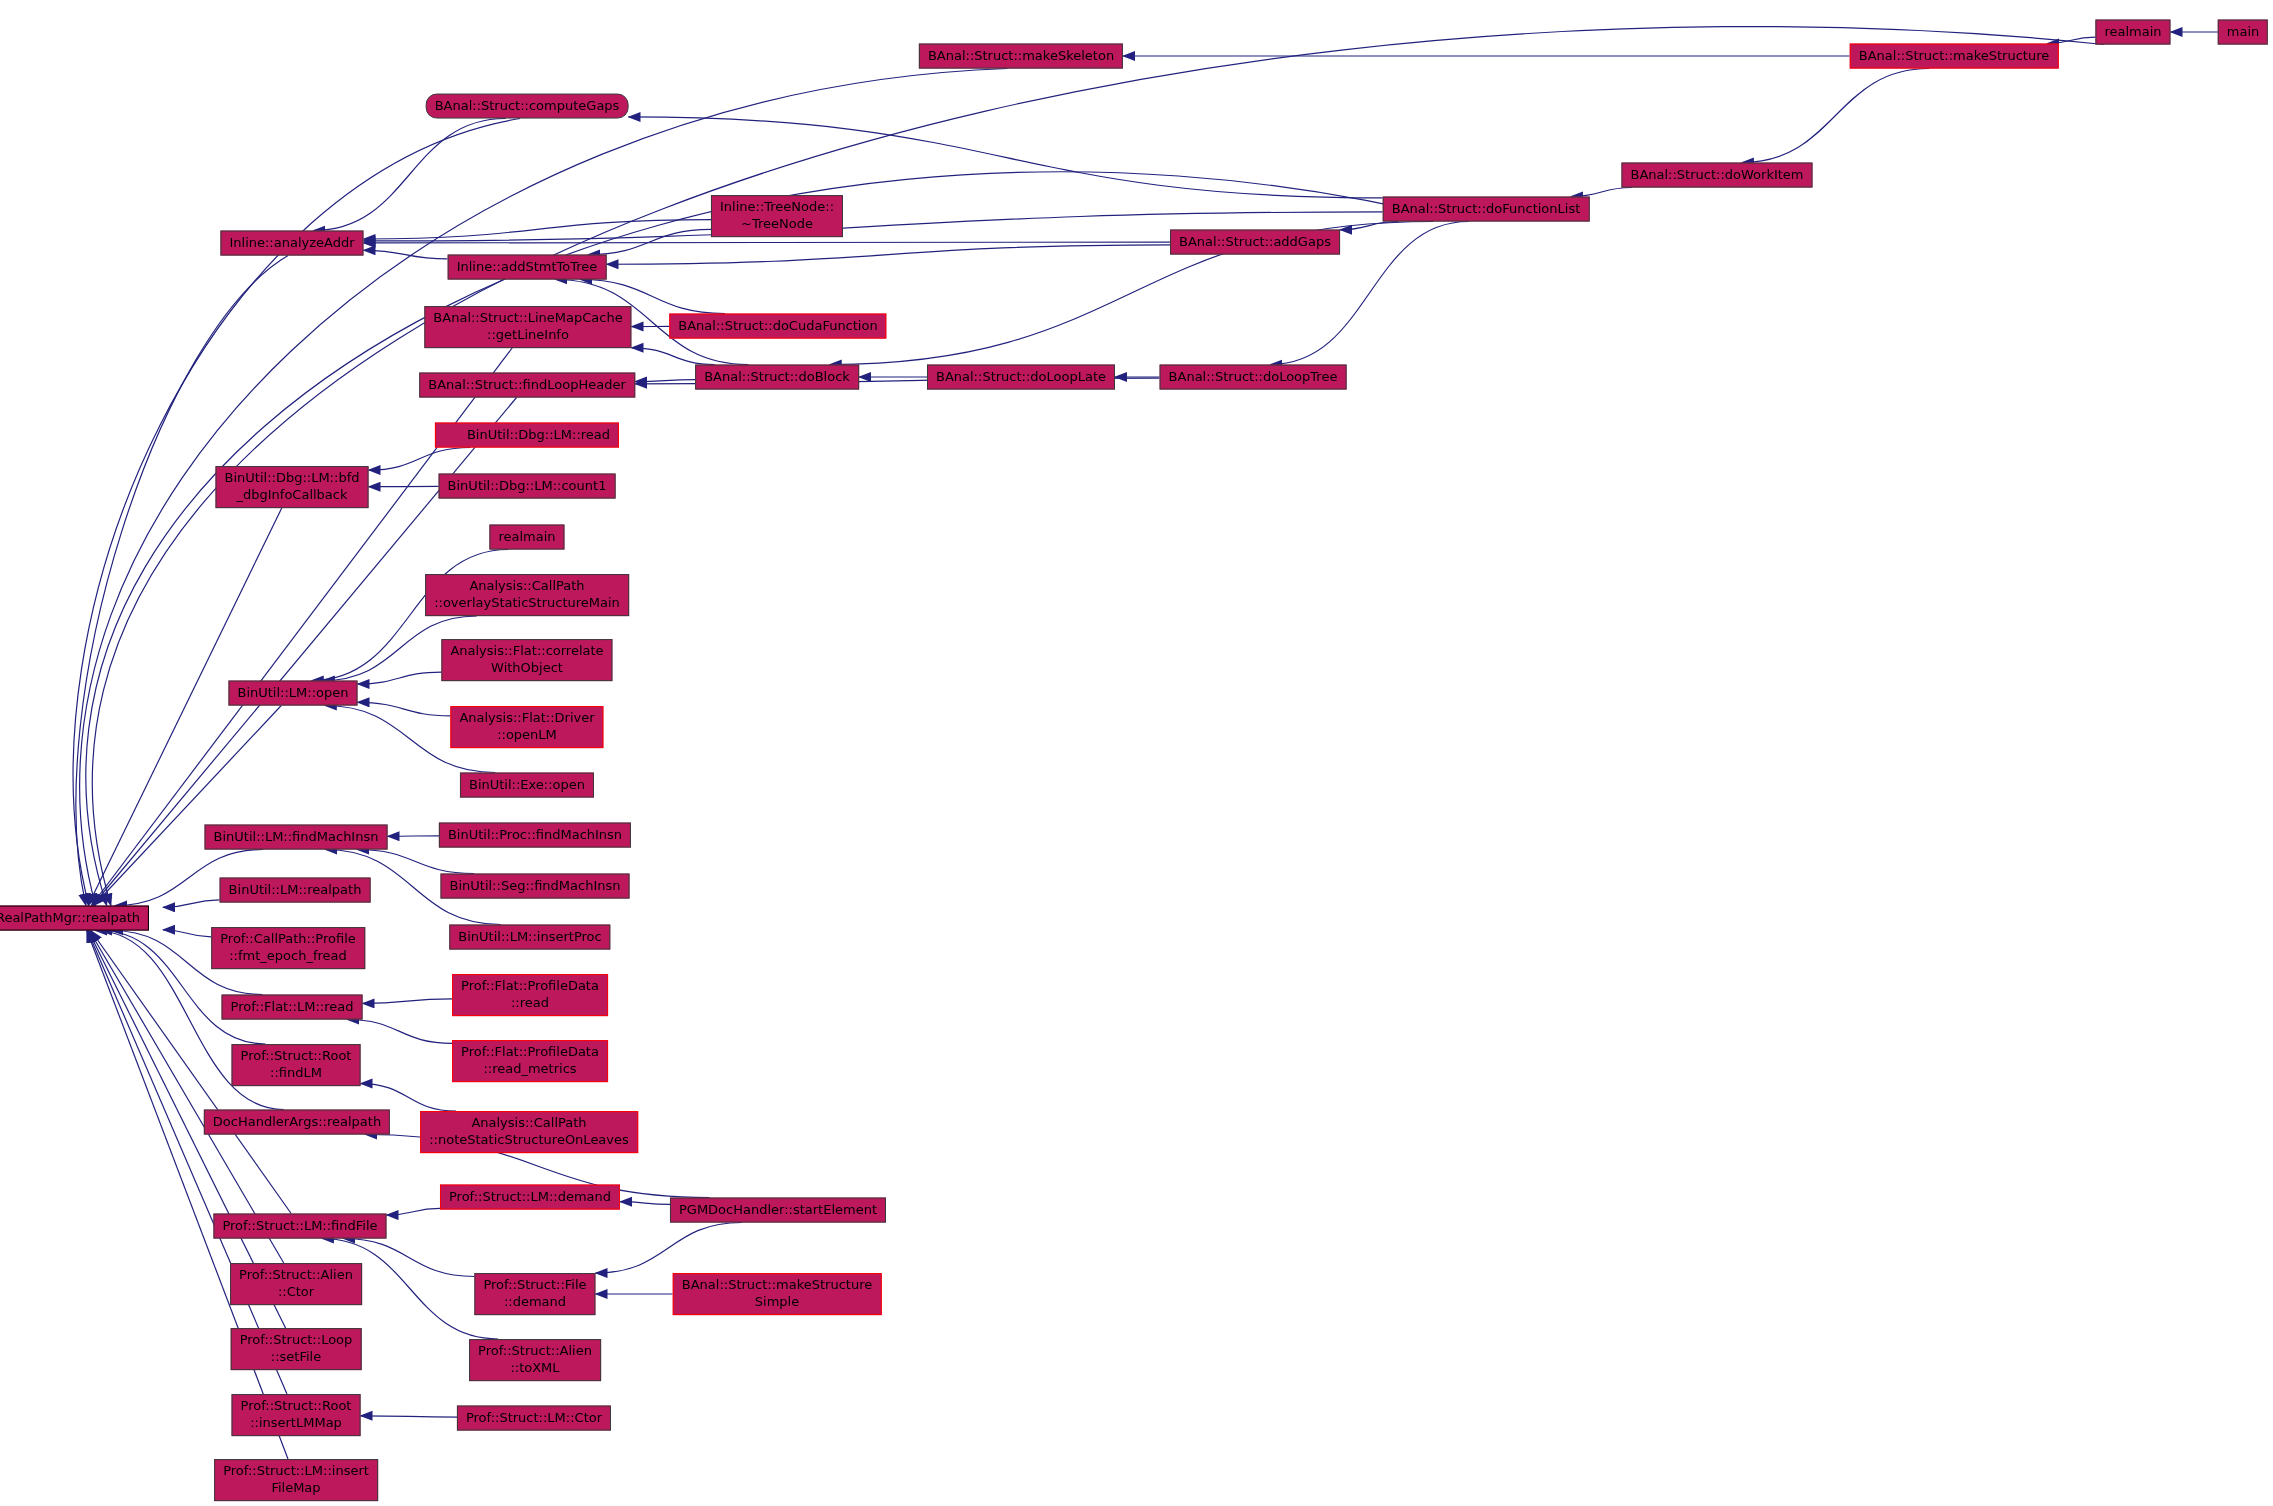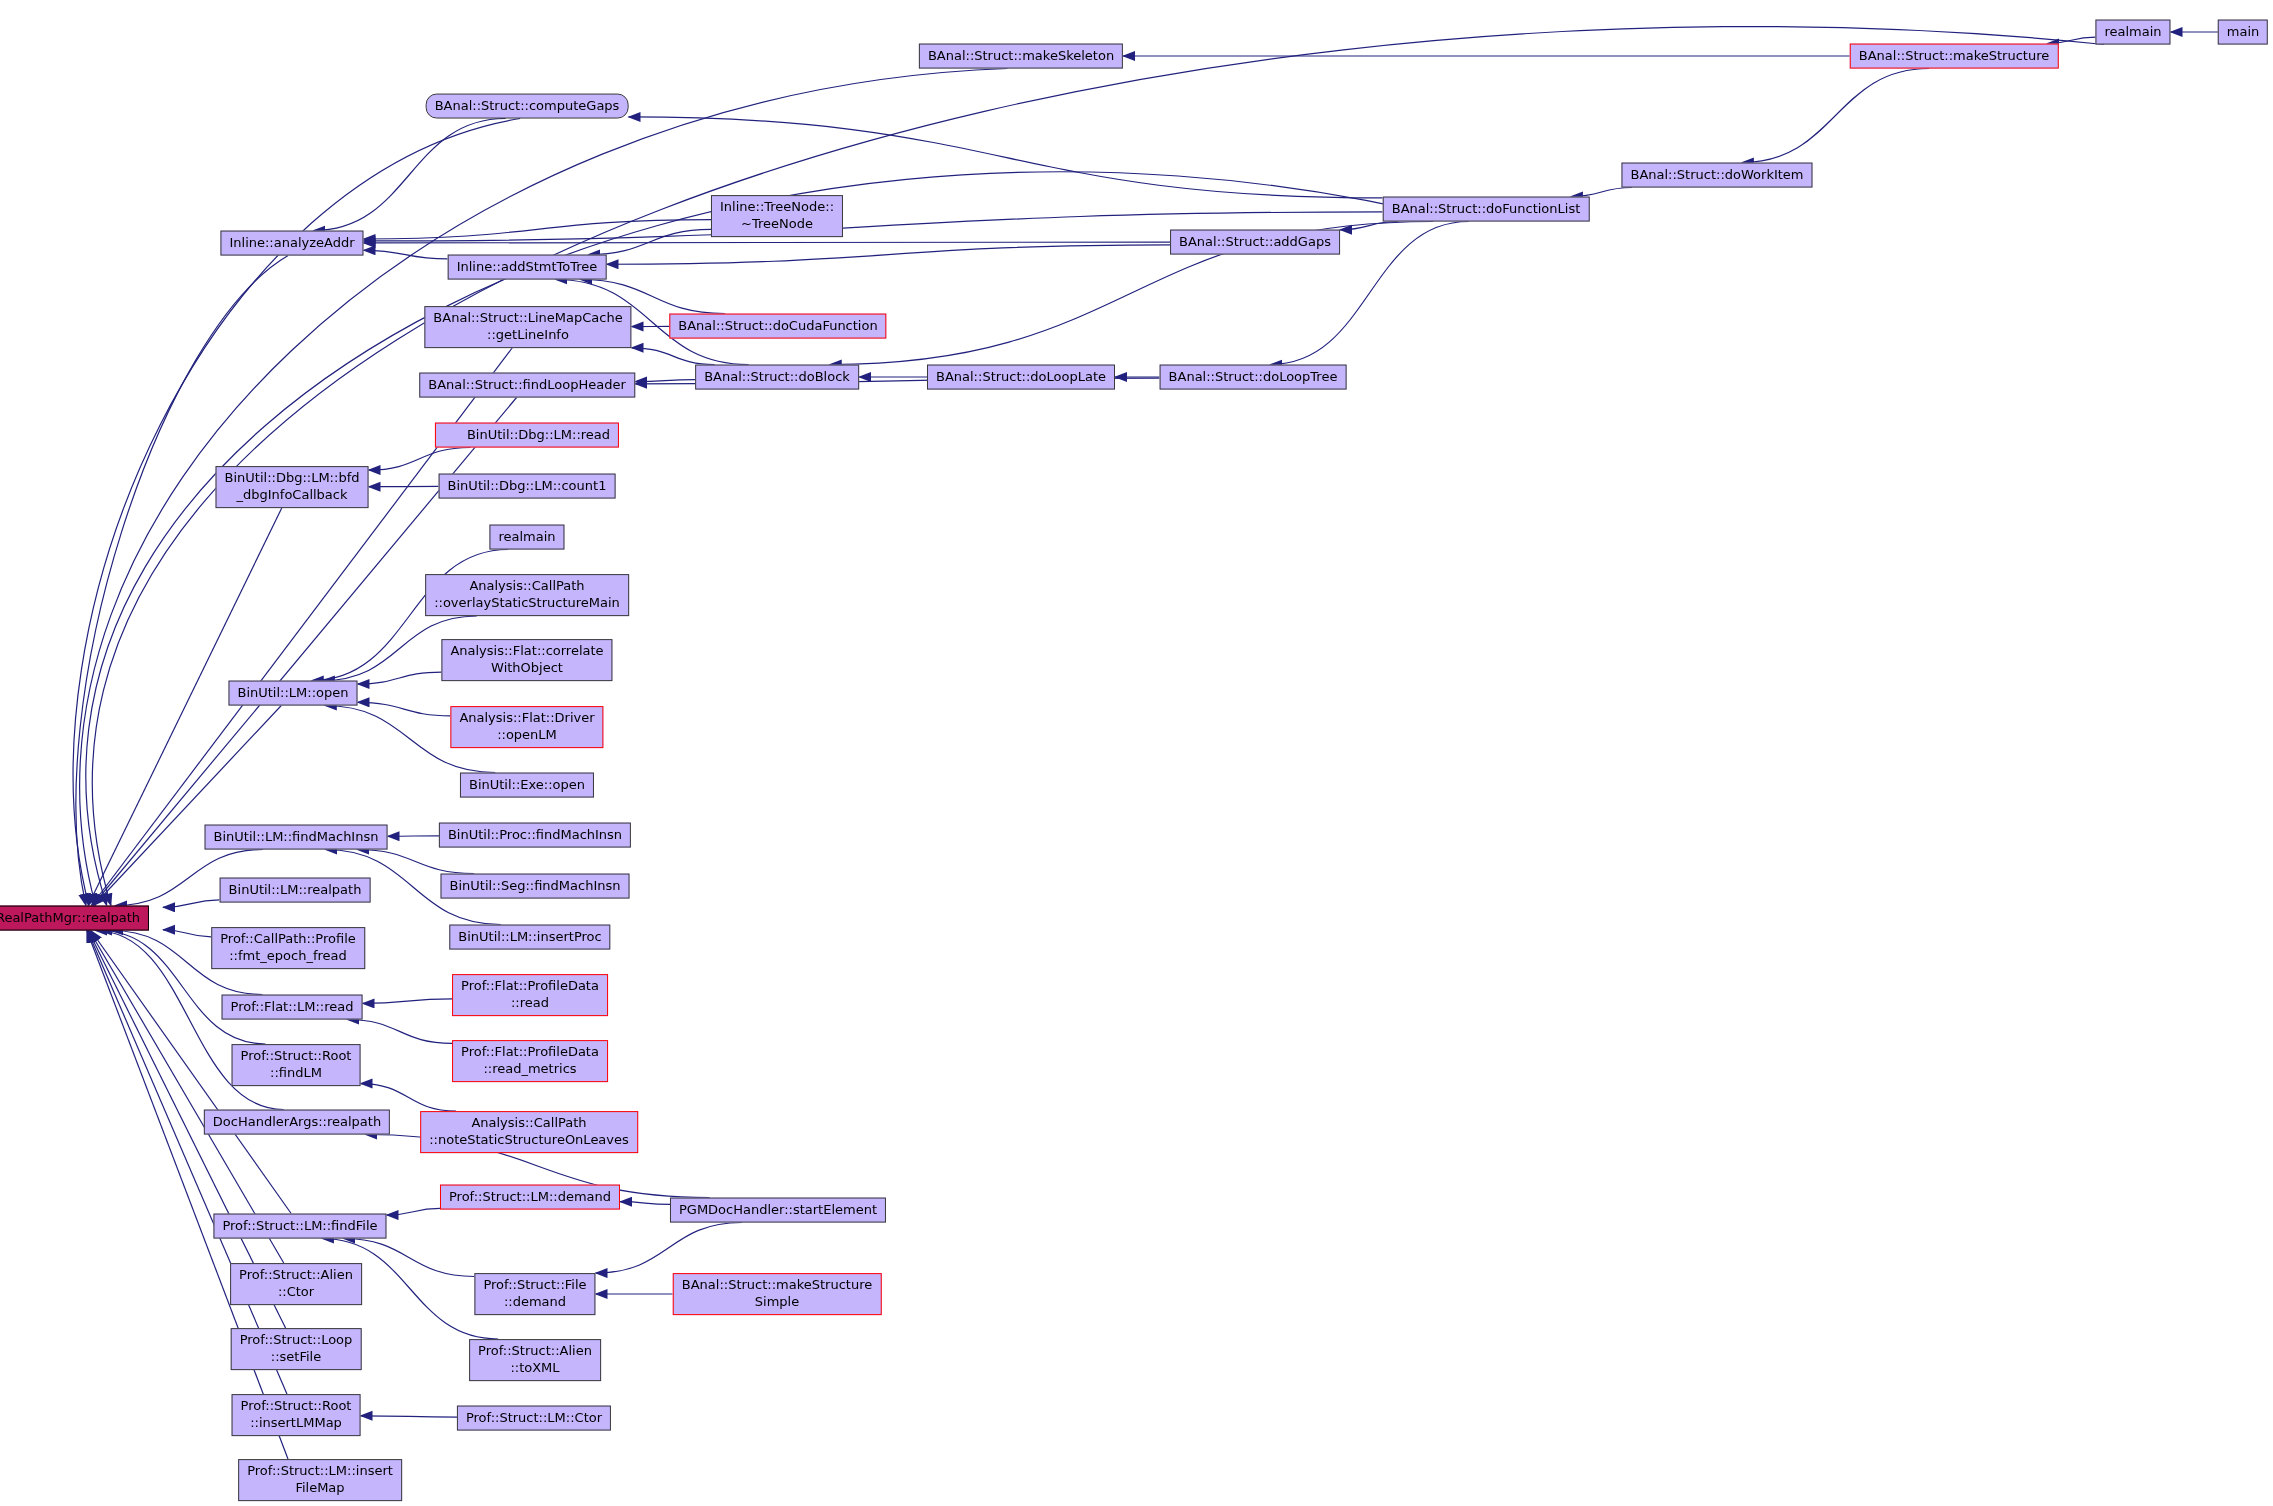--- a/index.html
+++ b/index.html
@@ -17,21 +17,21 @@
   }
   #edge-layer {
     position: absolute;
     left: 0;
     top: 0;
     z-index: 1;
   }
   .node {
     position: absolute;
     transform: translate(-50%, -50%);
-    background: #c4b5fd;
+    background: #be185d;
     border: 1px solid #3a3a3a;
     color: #000000;
     font-size: 13px;
     line-height: 1.3;
     padding: 3px 8px;
     white-space: pre-line;
     text-align: center;
     z-index: 2;
     box-sizing: border-box;
     cursor: pointer;
@@ -183,16 +183,16 @@
 ::demand</div>
       <div class="node red" style="left: 777px; top: 1294px; border-color: rgb(255, 0, 0); color: rgb(0, 0, 0);">BAnal::Struct::makeStructure
 Simple</div>
       <div class="node" style="left: 296px; top: 1349px; border-color: rgb(58, 58, 58); color: rgb(0, 0, 0);">Prof::Struct::Loop
 ::setFile</div>
       <div class="node" style="left: 535px; top: 1360px; border-color: rgb(58, 58, 58); color: rgb(0, 0, 0);">Prof::Struct::Alien
 ::toXML</div>
       <div class="node" style="left: 296px; top: 1415px; border-color: rgb(58, 58, 58); color: rgb(0, 0, 0);">Prof::Struct::Root
 ::insertLMMap</div>
       <div class="node" style="left: 534px; top: 1418px; border-color: rgb(58, 58, 58); color: rgb(0, 0, 0);">Prof::Struct::LM::Ctor</div>
-      <div class="node" style="left: 296px; top: 1480px; border-color: rgb(58, 58, 58); color: rgb(0, 0, 0); margin-left: 24px;">Prof::Struct::LM::insert
+      <div class="node" style="left: 296px; top: 1480px; border-color: rgb(58, 58, 58); color: rgb(0, 0, 0);">Prof::Struct::LM::insert
 FileMap</div>
     </div>
 </div>
 
 </body></html>

